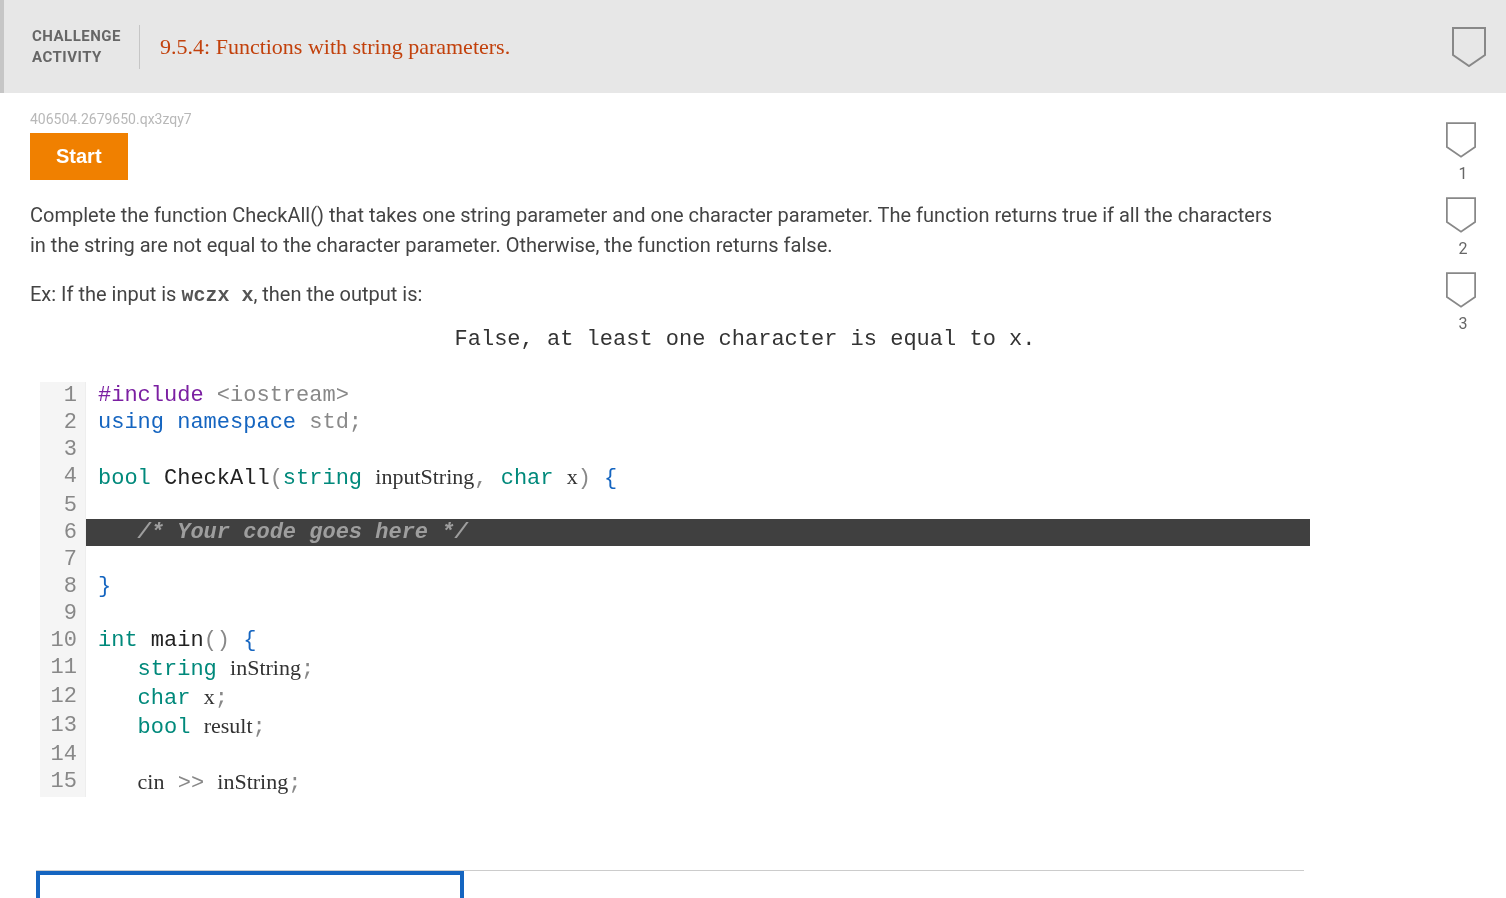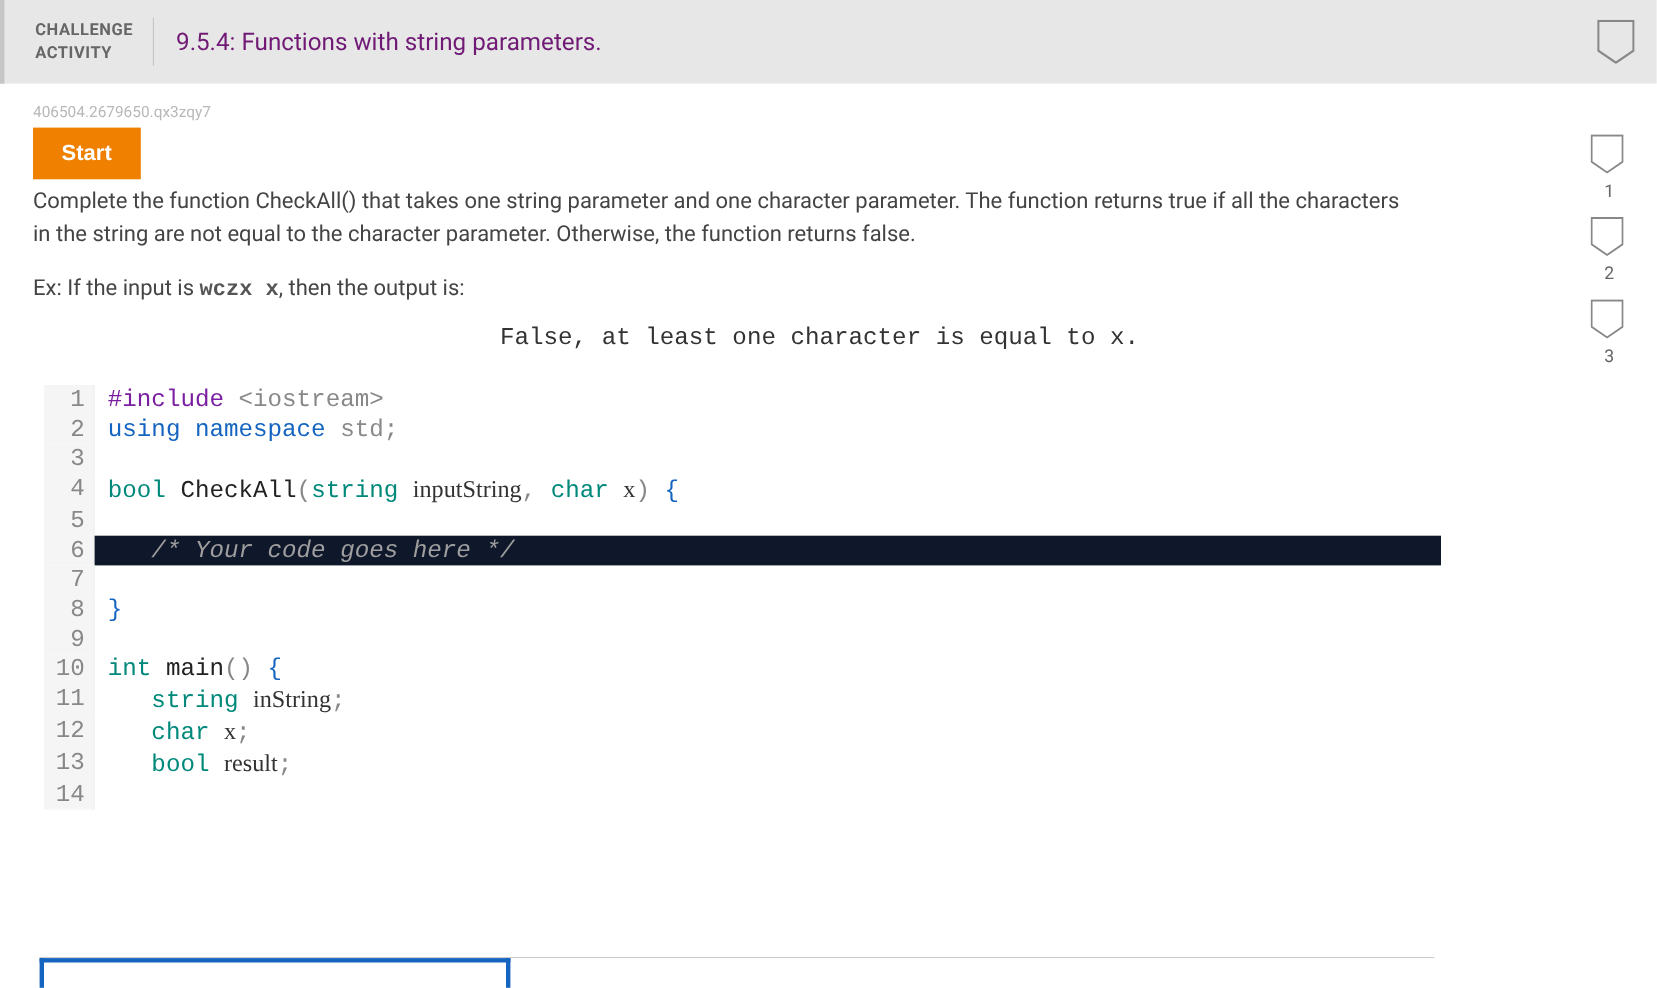--- a/index.html
+++ b/index.html
@@ -11,41 +11,42 @@
     height: 898px;
     overflow: hidden;
     position: relative;
   }
   .header {
     display: flex;
     align-items: center;
     background: #e7e7e7;
     border-left: 4px solid #c6c6c6;
     padding: 0;
-    height: 76px;
+    height: 93px;
     position: relative;
   }
   .header .badge-label {
     font-size: 15px;
     font-weight: 700;
     color: #666;
     letter-spacing: 0.5px;
     line-height: 1.4;
     padding: 0 18px 0 28px;
     border-right: 1px solid #c6c6c6;
     height: 44px;
     display: flex;
     flex-direction: column;
     justify-content: center;
   }
   .header .title {
     font-size: 22px;
-    color: #701a75;
+    color: #c2410c;
     padding-left: 20px;
     flex: 1;
+    font-family: Liberation Serif, serif;
   }
   .header .shield {
     margin-right: 20px;
   }
   .shield {
     width: 34px;
     height: 40px;
     position: relative;
   }
   .shield svg { display: block; }
@@ -60,21 +61,21 @@
   .start-btn {
     display: inline-block;
     background: #f08000;
     color: #fff;
     font-size: 20px;
     font-weight: 700;
     padding: 12px 26px;
     border: none;
     cursor: pointer;
     margin-top: 6px;
-    margin-bottom: 4px;
+    margin-bottom: 20px;
   }
   .desc {
     font-size: 20px;
     color: #444;
     line-height: 1.5;
     max-width: 1260px;
   }
   .ex-line {
     font-size: 20px;
     color: #444;
@@ -115,21 +116,21 @@
     color: #888;
     background: #f5f5f5;
     border-right: 1px solid #eee;
     user-select: none;
   }
   .code {
     padding-left: 12px;
     white-space: pre;
     flex: 1;
   }
-  .hl-row .code { background: #0f172a; }
+  .hl-row .code { background: #404040; font-weight: bold; }
   .tok-pre   { color: #7b1fa2; }
   .tok-kw    { color: #1565c0; }
   .tok-ns    { color: #8a8a8a; }
   .tok-type  { color: #00897b; }
   .tok-fn    { color: #222; }
   .tok-punc  { color: #888; }
   .tok-brace { color: #1565c0; }
   .tok-cmt   { color: #9e9e9e; font-style: italic; }
   .tok-var   { color: #333; font-family: Liberation Serif, serif; }
   
@@ -243,20 +244,24 @@
         <div class="code">   <span class="tok-type">char</span> <span class="tok-var">x</span><span class="tok-punc">;</span></div>
       </div>
       <div class="code-row">
         <div class="ln">13</div>
         <div class="code">   <span class="tok-type">bool</span> <span class="tok-var">result</span><span class="tok-punc">;</span></div>
       </div>
       <div class="code-row">
         <div class="ln">14</div>
         <div class="code"></div>
       </div>
+      <div class="code-row">
+        <div class="ln">15</div>
+        <div class="code">   <span class="tok-var">cin</span> <span class="tok-punc">&gt;&gt;</span> <span class="tok-var">inString</span><span class="tok-punc">;</span></div>
+      </div>
     </div>
 </div>
 
 <div class="steps" id="steps">
     <div class="step-group">
       <div class="shield">
         <svg width="30" height="36" viewBox="0 0 34 40">
           <path d="M1 1 H33 V28 L17 39 L1 28 Z" fill="none" stroke="#888" stroke-width="2"></path>
         </svg>
       </div>

